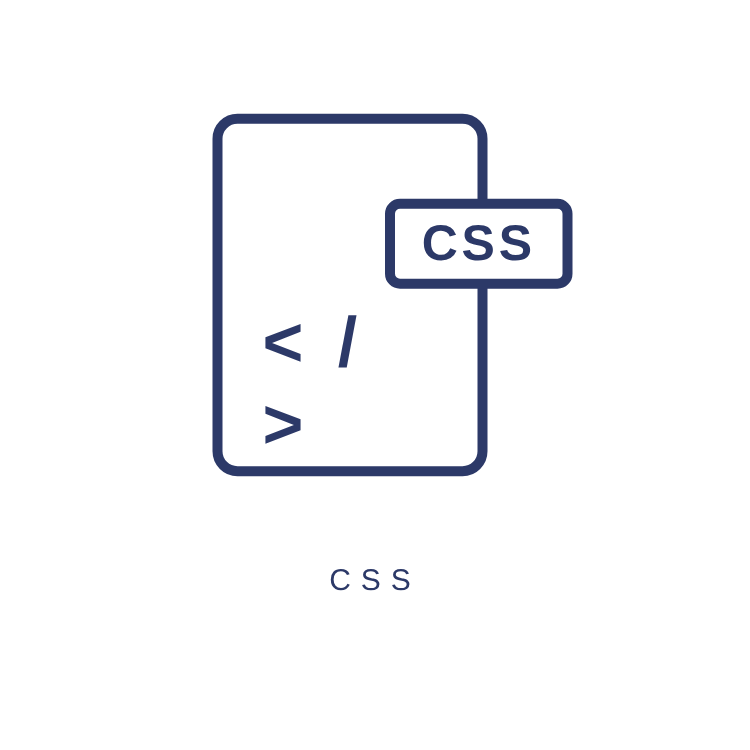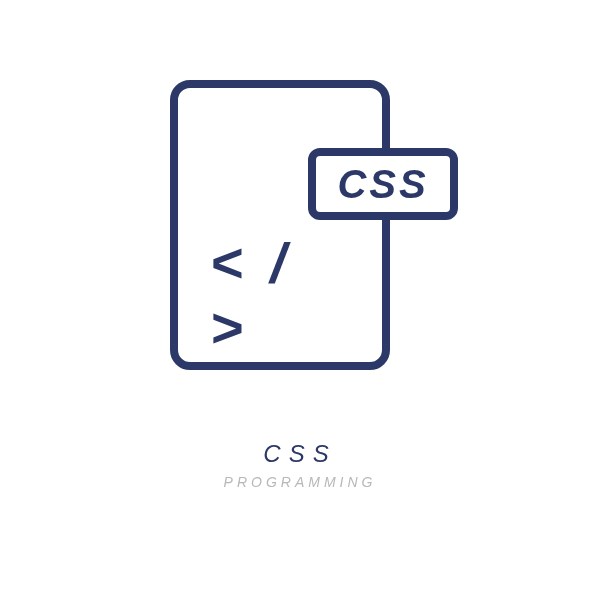--- a/index.html
+++ b/index.html
@@ -1,15 +1,15 @@
 <!DOCTYPE html>
 <html><head>
   <meta charset="utf-8">
   <style>
-    * { margin: 0; padding: 0; box-sizing: border-box; font-style: italic; }
+    * { margin: 0; padding: 0; box-sizing: border-box; }
     body {
       width: 600px;
       height: 600px;
       background: #ffffff;
       display: flex;
       flex-direction: column;
       align-items: center;
       justify-content: center;
       font-family: Arial, Helvetica, sans-serif;
     }
@@ -87,14 +87,13 @@
 <div class="icon-container">
   <div class="page-outline"></div>
   <div class="badge">
     <span class="badge-text">CSS</span>
   </div>
   <div class="code-symbol">&lt; / &gt;</div>
 </div>
 
 <div class="caption">
   <div class="caption-title">CSS</div>
-  <div class="caption-sub">PROGRAMMING</div>
 </div>
 
 </body></html>

